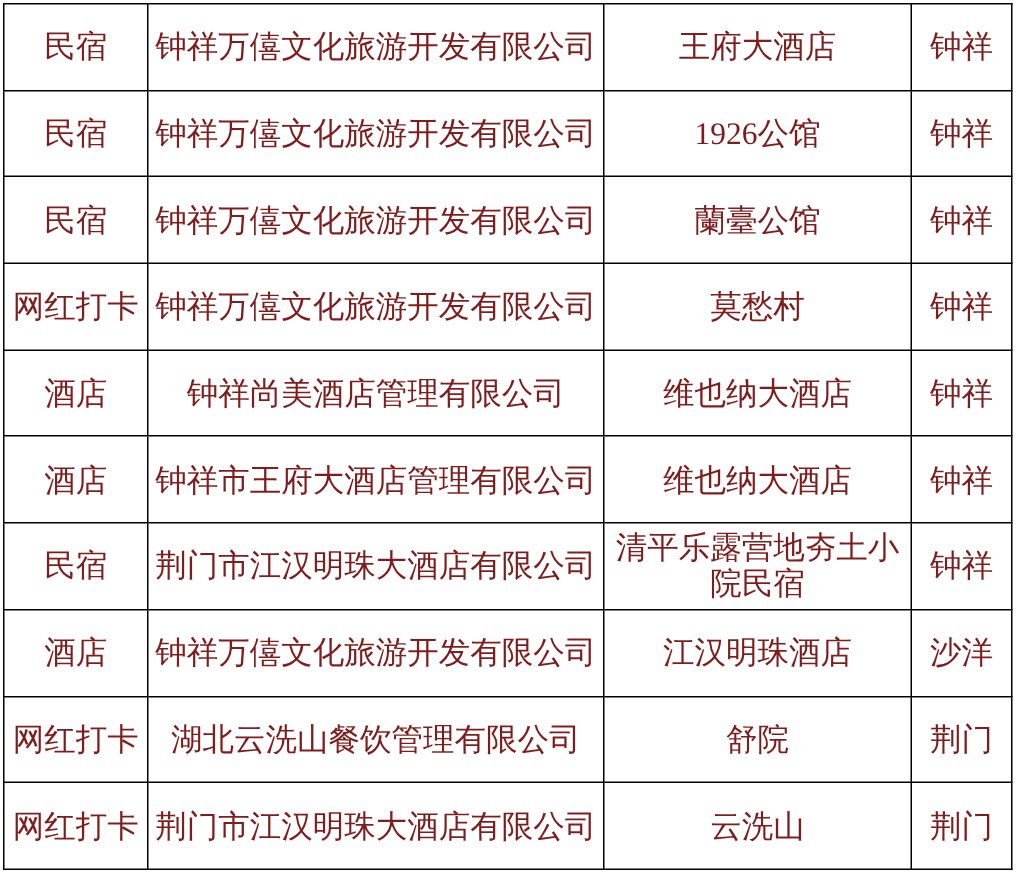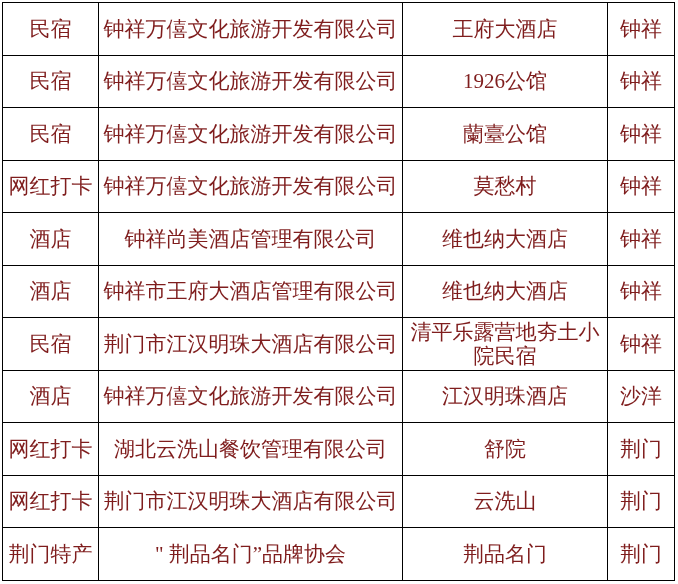--- a/index.html
+++ b/index.html
@@ -103,20 +103,14 @@
         <td>湖北云洗山餐饮管理有限公司</td>
         <td>舒院</td>
         <td>荆门</td>
       </tr>
       <tr class="table-row">
         <td>网红打卡</td>
         <td>荆门市江汉明珠大酒店有限公司</td>
         <td>云洗山</td>
         <td>荆门</td>
       </tr>
-      <tr class="table-row">
-        <td>荆门特产</td>
-        <td>" 荆品名门”品牌协会</td>
-        <td>荆品名门</td>
-        <td>荆门</td>
-      </tr>
     </tbody>
 </table>
 
 </body></html>

